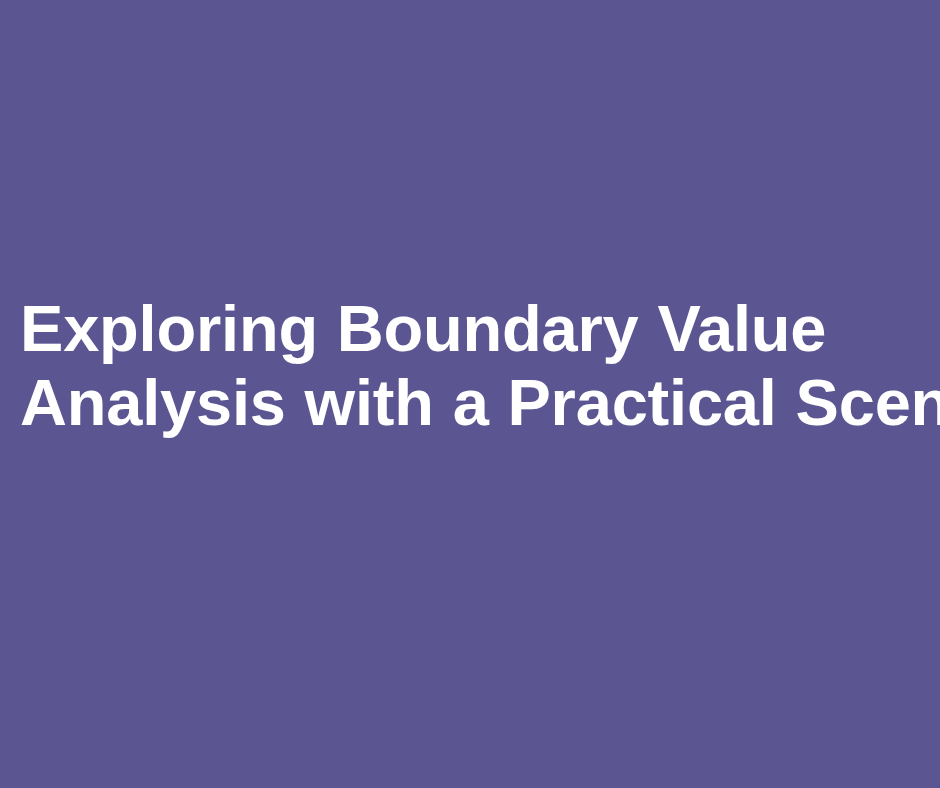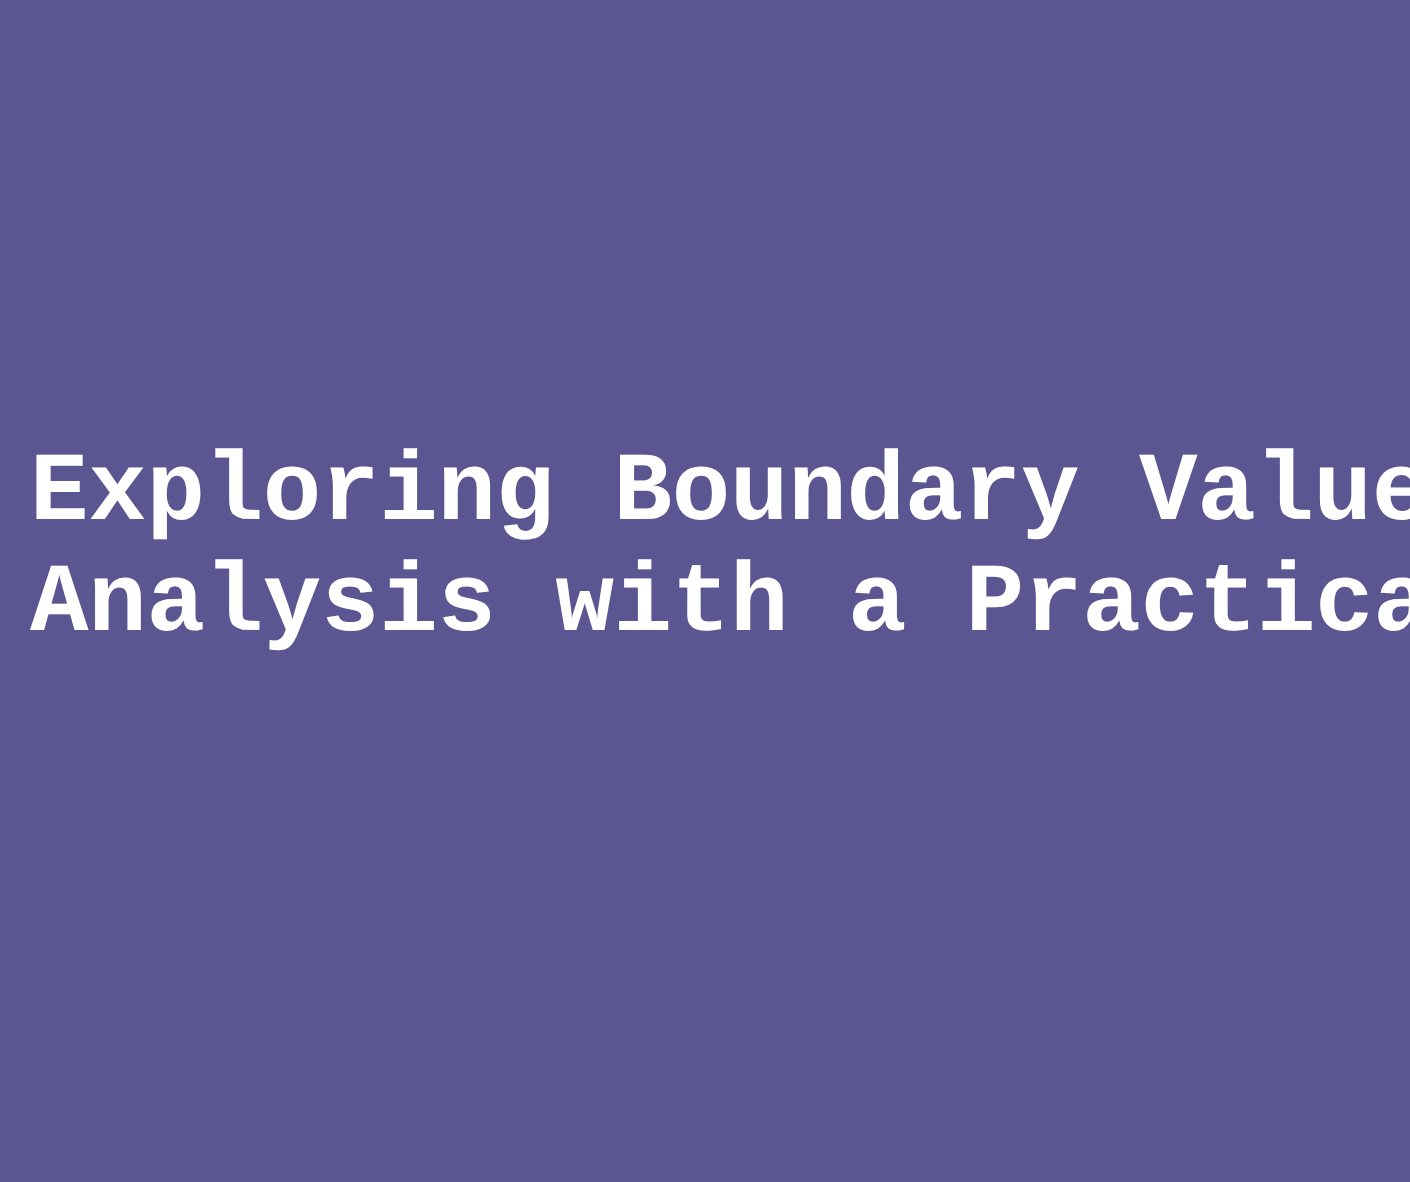--- a/index.html
+++ b/index.html
@@ -37,21 +37,21 @@
     padding: 0;
     
     transform: translateY(-28px);
   }
 
   .title-heading {
     margin: 0;
     padding: 0;
     text-align: left;
     color: #ffffff;
-    font-family: Liberation Mono, monospace;
+    font-family: Liberation Sans, sans-serif;
     font-size: 65px;
     font-weight: 700;
     line-height: 74px;
     letter-spacing: -0.2px;
     word-spacing: 1px;
     text-rendering: optimizeLegibility;
   }
 
   .title-line {
     display: block;

